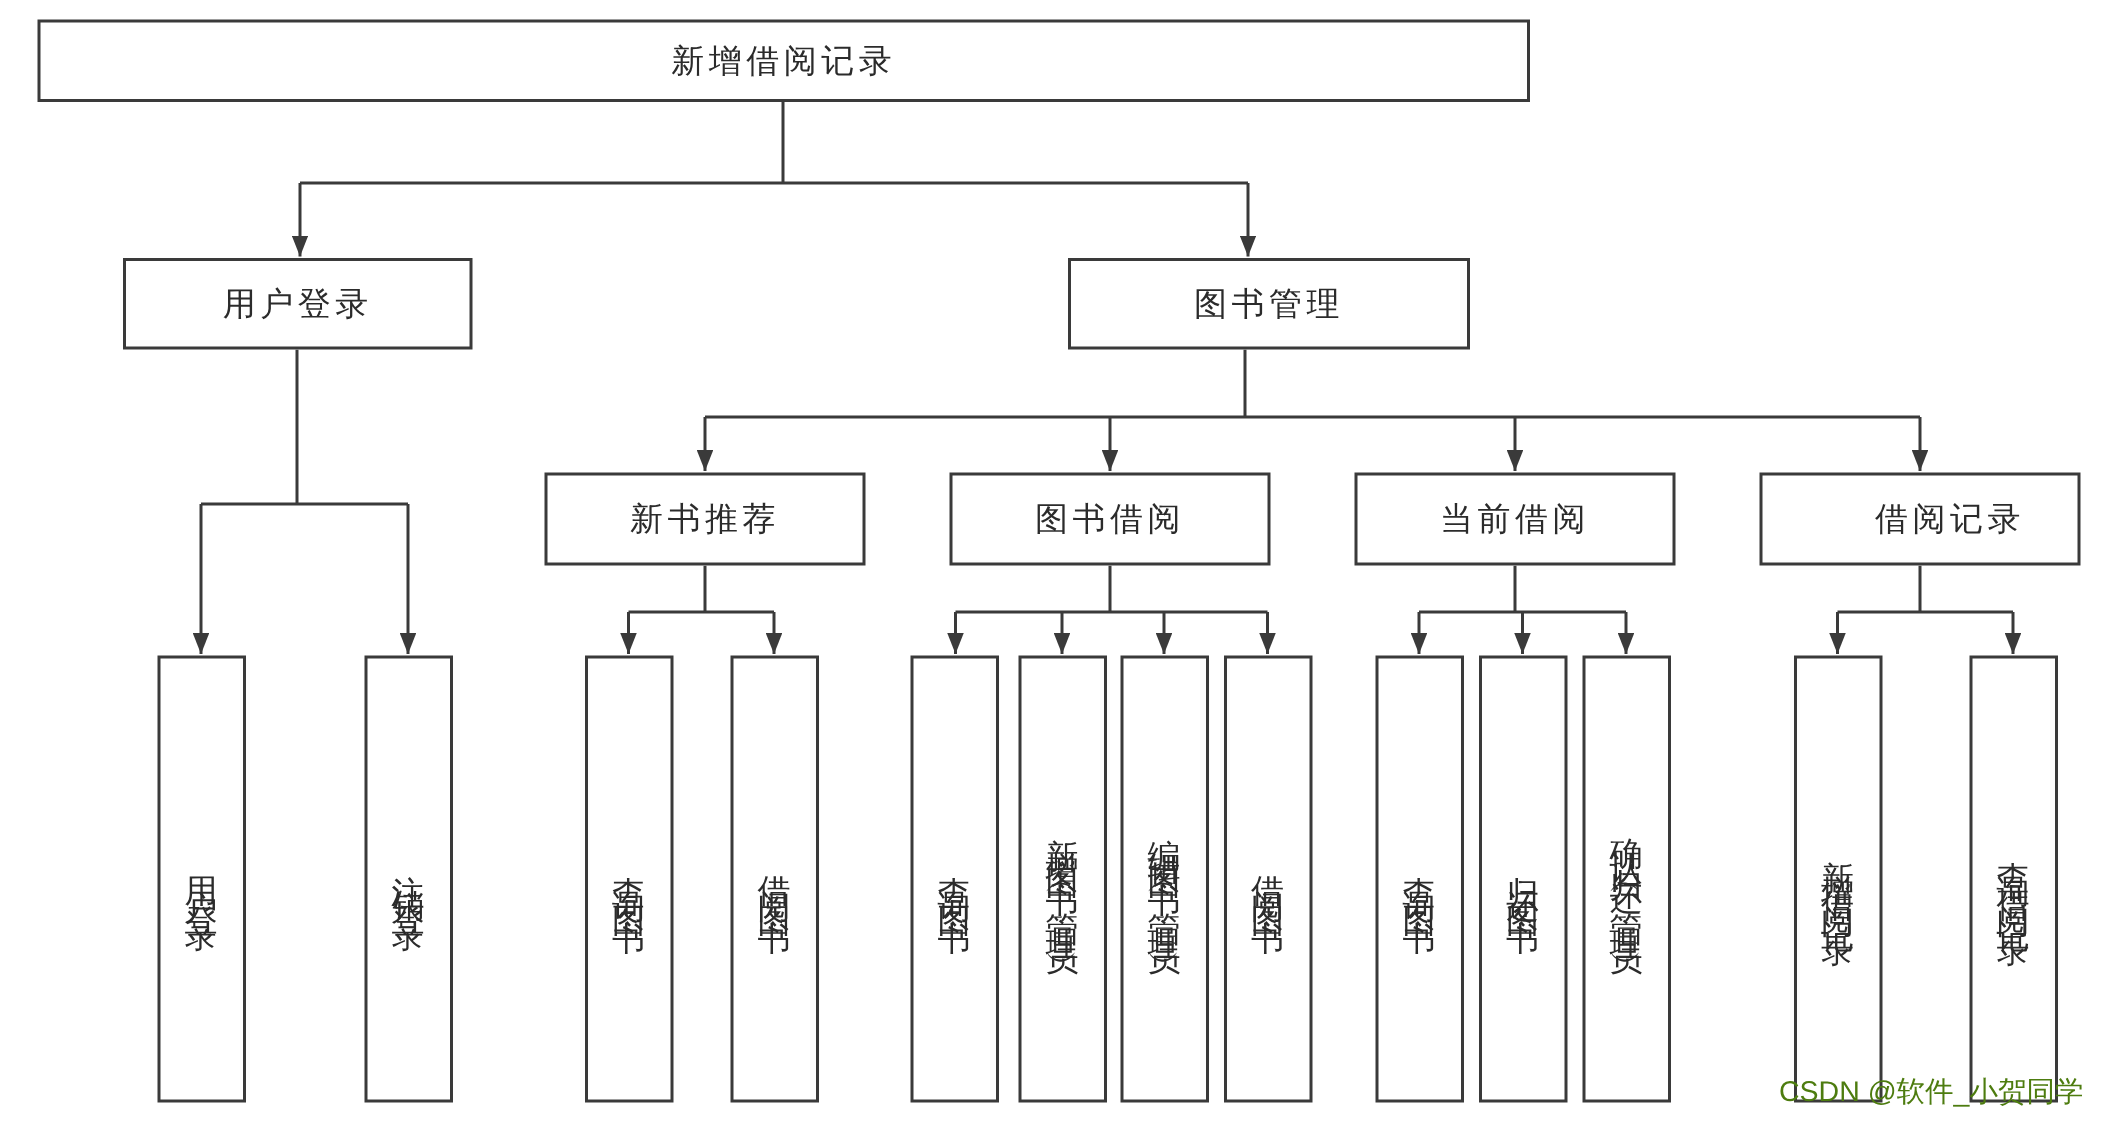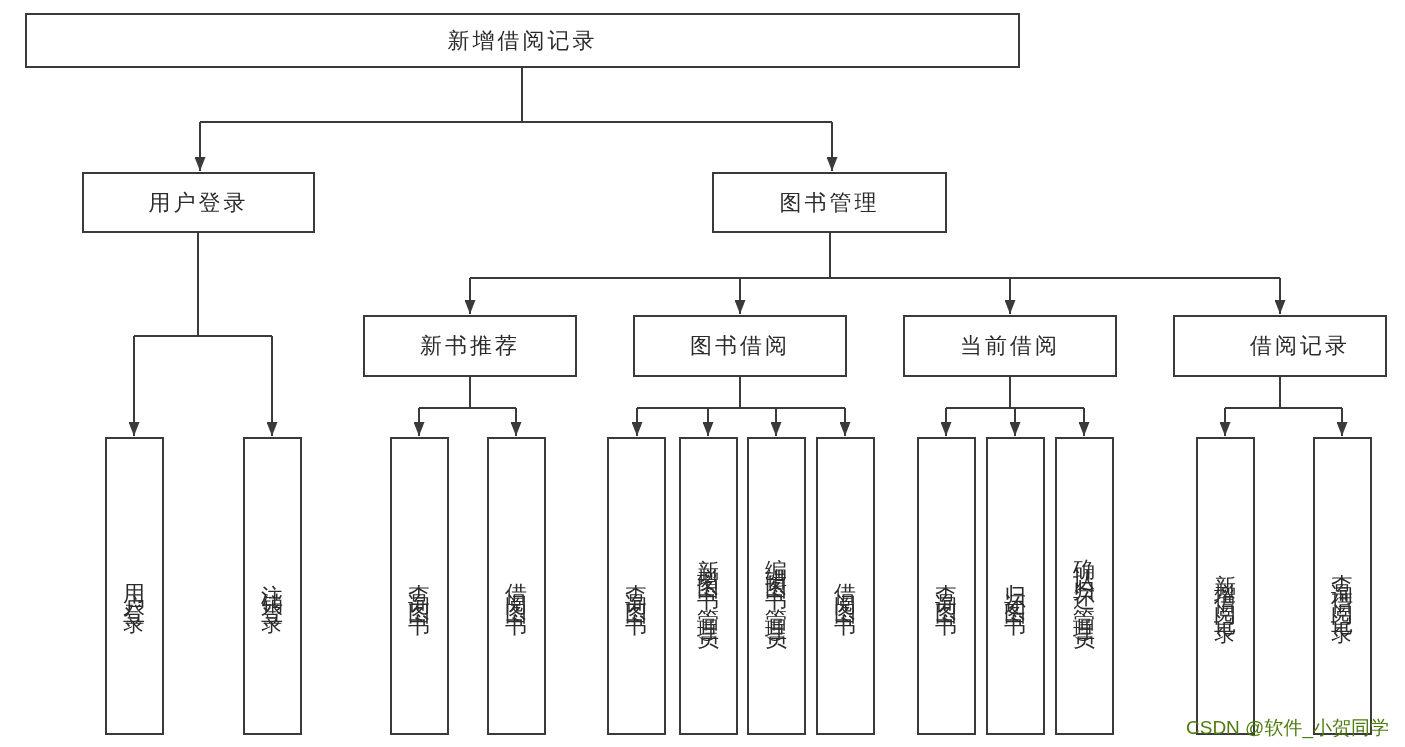--- a/index.html
+++ b/index.html
@@ -35,21 +35,21 @@
     z-index: 2;
   }
   .hlabel {
     font-size: 22px;
     letter-spacing: 3px;
     white-space: nowrap;
   }
   .root-box   { left: 25px;  top: 13px;  width: 995px; height: 55px; }
   .l2-box     { top: 172px; height: 61px; }
   .l2-a       { left: 82px;  width: 233px; }
-  .l2-b       { left: 712px; width: 235px; }
+  .l2-b       { left: 712px; width: 268px; }
   .l3-box     { top: 315px; height: 62px; width: 214px; }
   .l3-a { left: 363px; align-items: center; }
   .l3-b { left: 633px; }
   .l3-c { left: 903px; }
   .l3-d { left: 1173px; padding-left: 40px; }
   .leaf {
     top: 437px;
     height: 298px;
     width: 59px;
     border-width: 2px;

